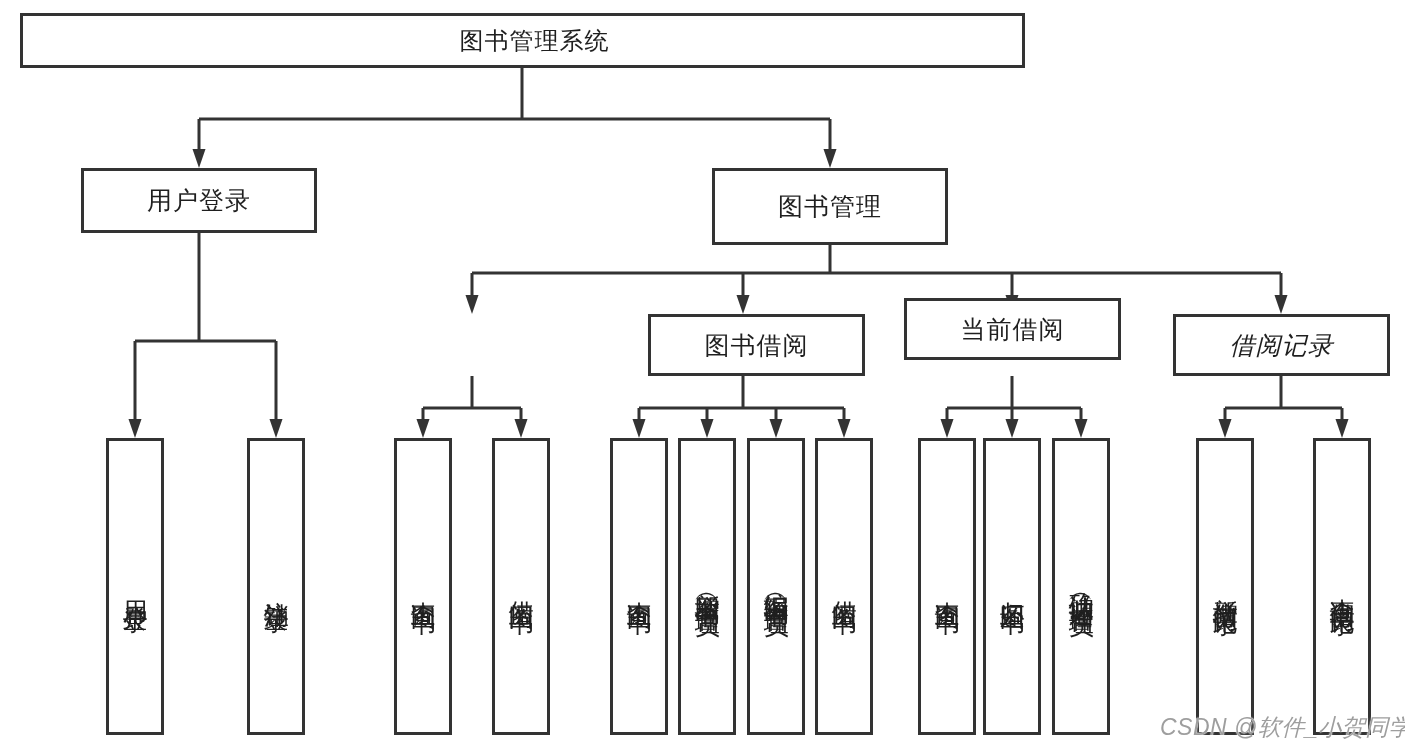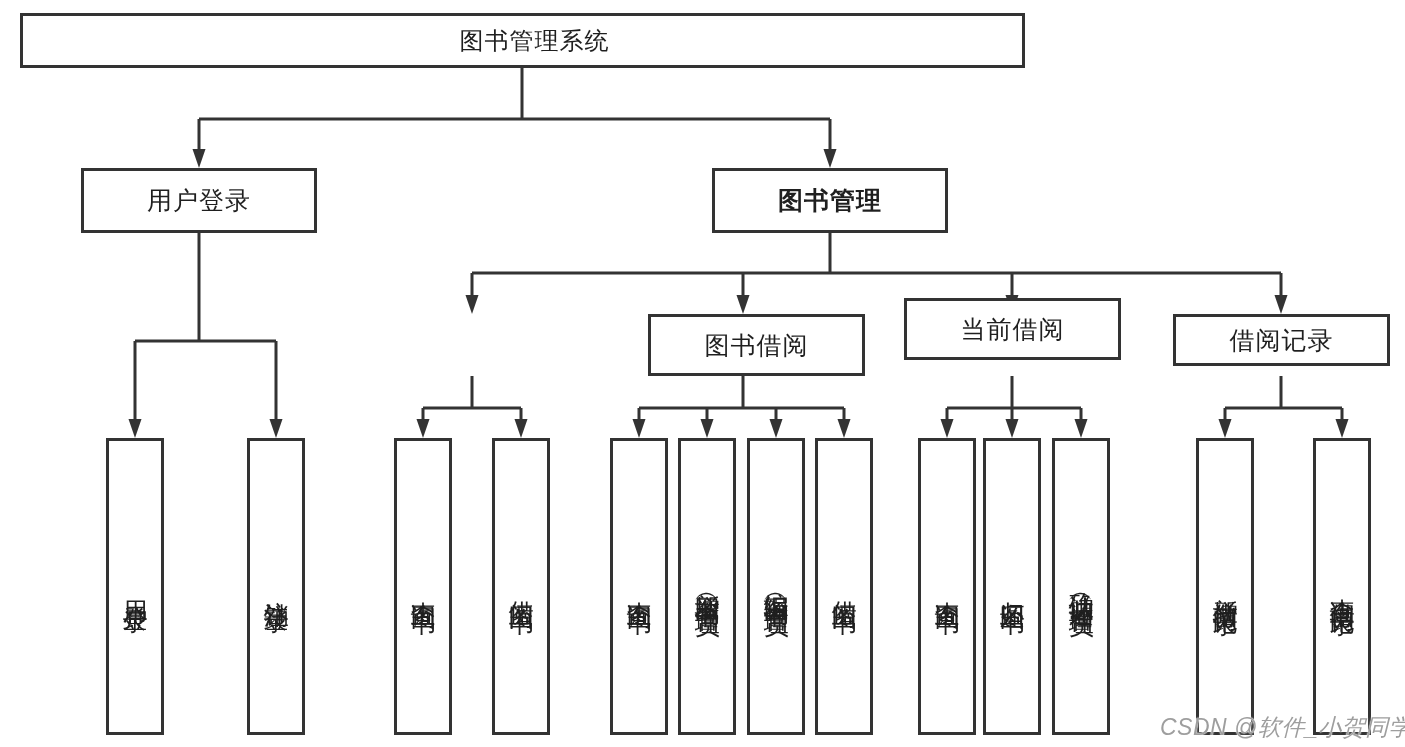--- a/index.html
+++ b/index.html
@@ -97,31 +97,31 @@
     <polygon points="1335.5,419 1348.5,419 1342,438"></polygon>
   </svg>
 
   <div class="node h root" style="left:20px; top:13px; width:1005px; height:55px;padding-left:24px;">
     <span>图书管理系统</span>
   </div>
 
   <div class="node h" style="left:81px; top:168px; width:236px; height:65px;">
     <span>用户登录</span>
   </div>
-  <div class="node h" style="left:712px; top:168px; width:236px; height:65px;font-weight:bold;">
+  <div class="node h" style="left:712px; top:168px; width:236px; height:77px;">
     <span>图书管理</span>
   </div>
 
   <div class="node h" style="left:648px; top:314px; width:217px; height:62px;">
     <span>图书借阅</span>
   </div>
   <div class="node h" style="left:904px; top:298px; width:217px; height:62px;">
     <span>当前借阅</span>
   </div>
-  <div class="node h" style="left:1173px; top:314px; width:217px; height:52px;">
+  <div class="node h" style="left:1173px; top:314px; width:217px; height:62px;font-style:italic;">
     <span>借阅记录</span>
   </div>
 
   <div class="node leaf" style="left:106px; top:438px; width:58px; height:297px;">
     <span>用户登录</span>
   </div>
   <div class="node leaf" style="left:247px; top:438px; width:58px; height:297px;">
     <span>注销登录</span>
   </div>
 

